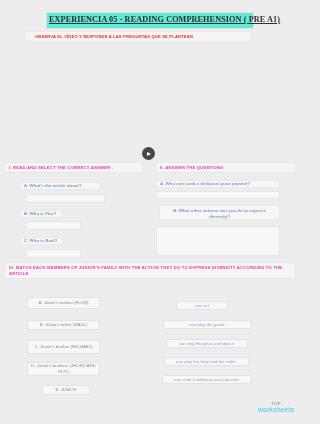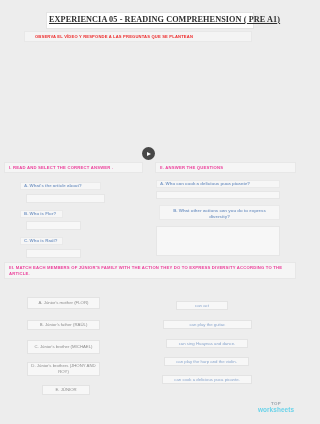--- a/index.html
+++ b/index.html
@@ -19,21 +19,21 @@
     width: 300px;
     height: 424px;
   }
 
   
   .title-wrap {
     position: absolute;
     left: 46px;
     top: 12px;
     width: 208px;
-    background: #ffffff;
+    background: #5eead4;
     border: 1px solid #e4e4e4;
     box-sizing: border-box;
     padding: 2px 2px 3px 2px;
     text-align: center;
   }
   .title-text {
     font-family: "Liberation Serif", serif;
     font-weight: bold;
     font-size: 8.2px;
     line-height: 10px;

